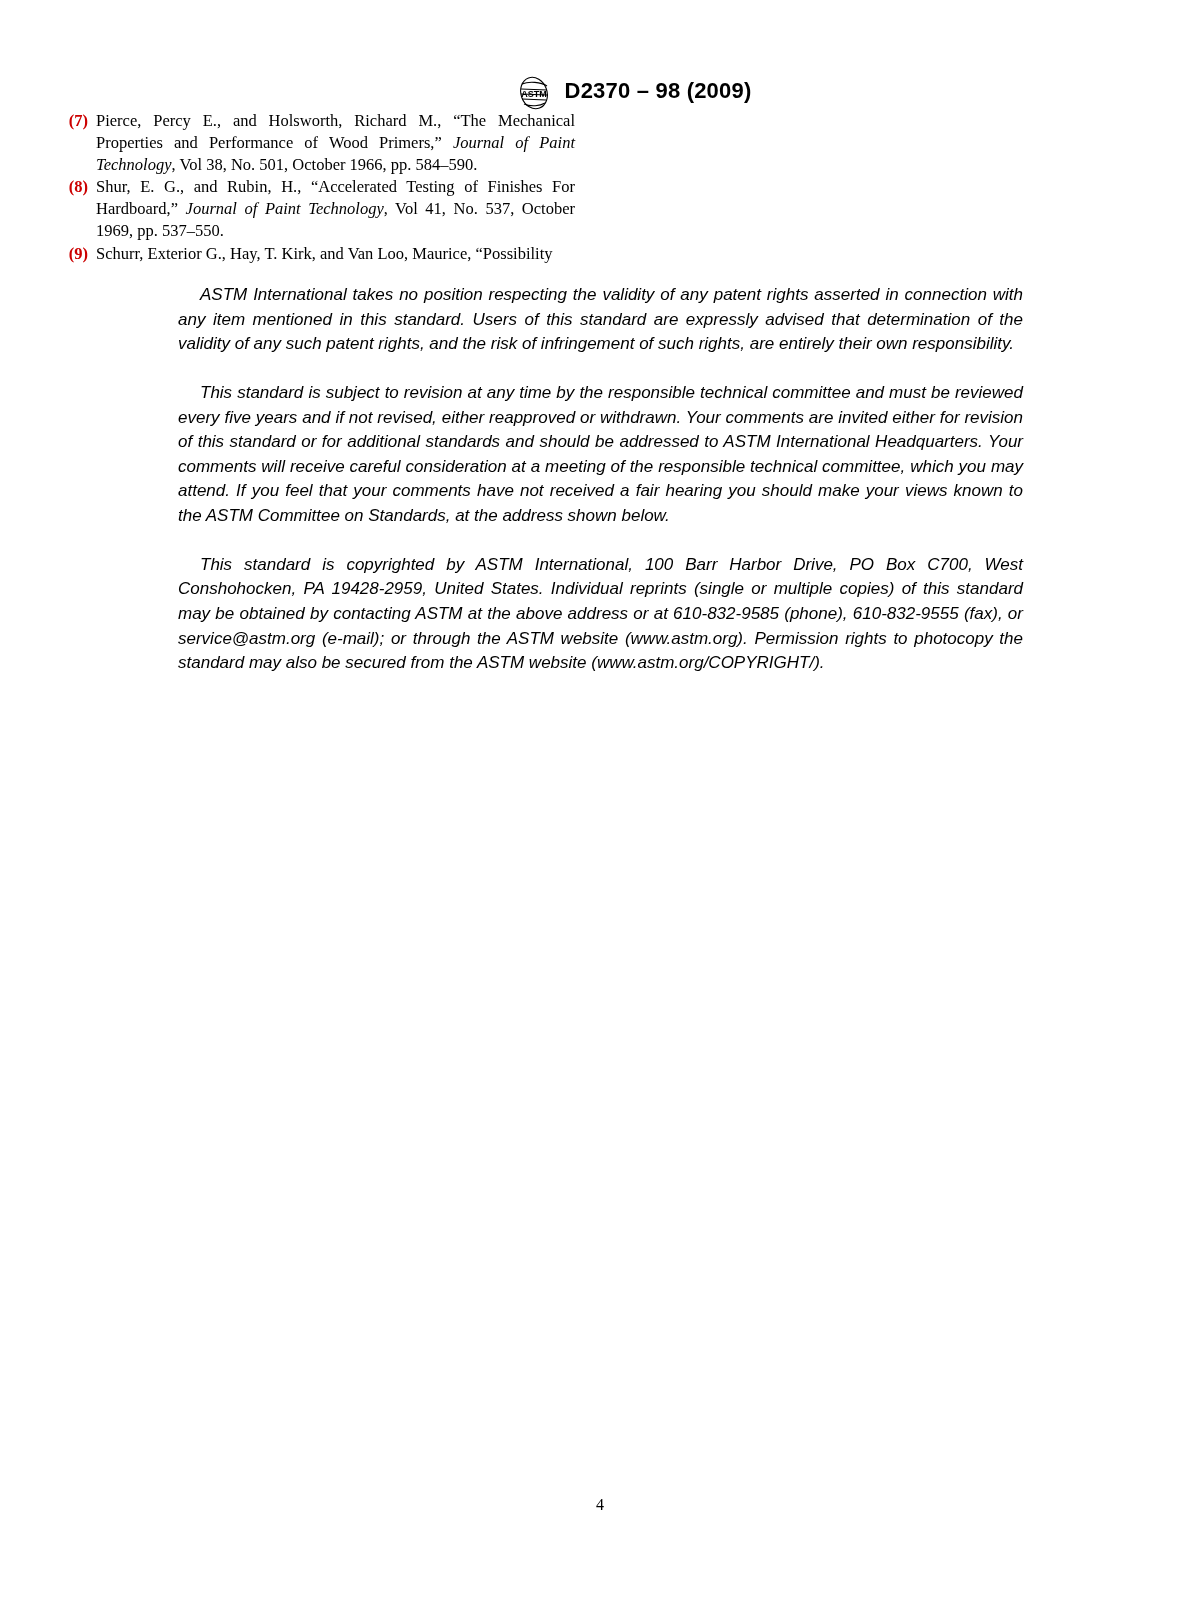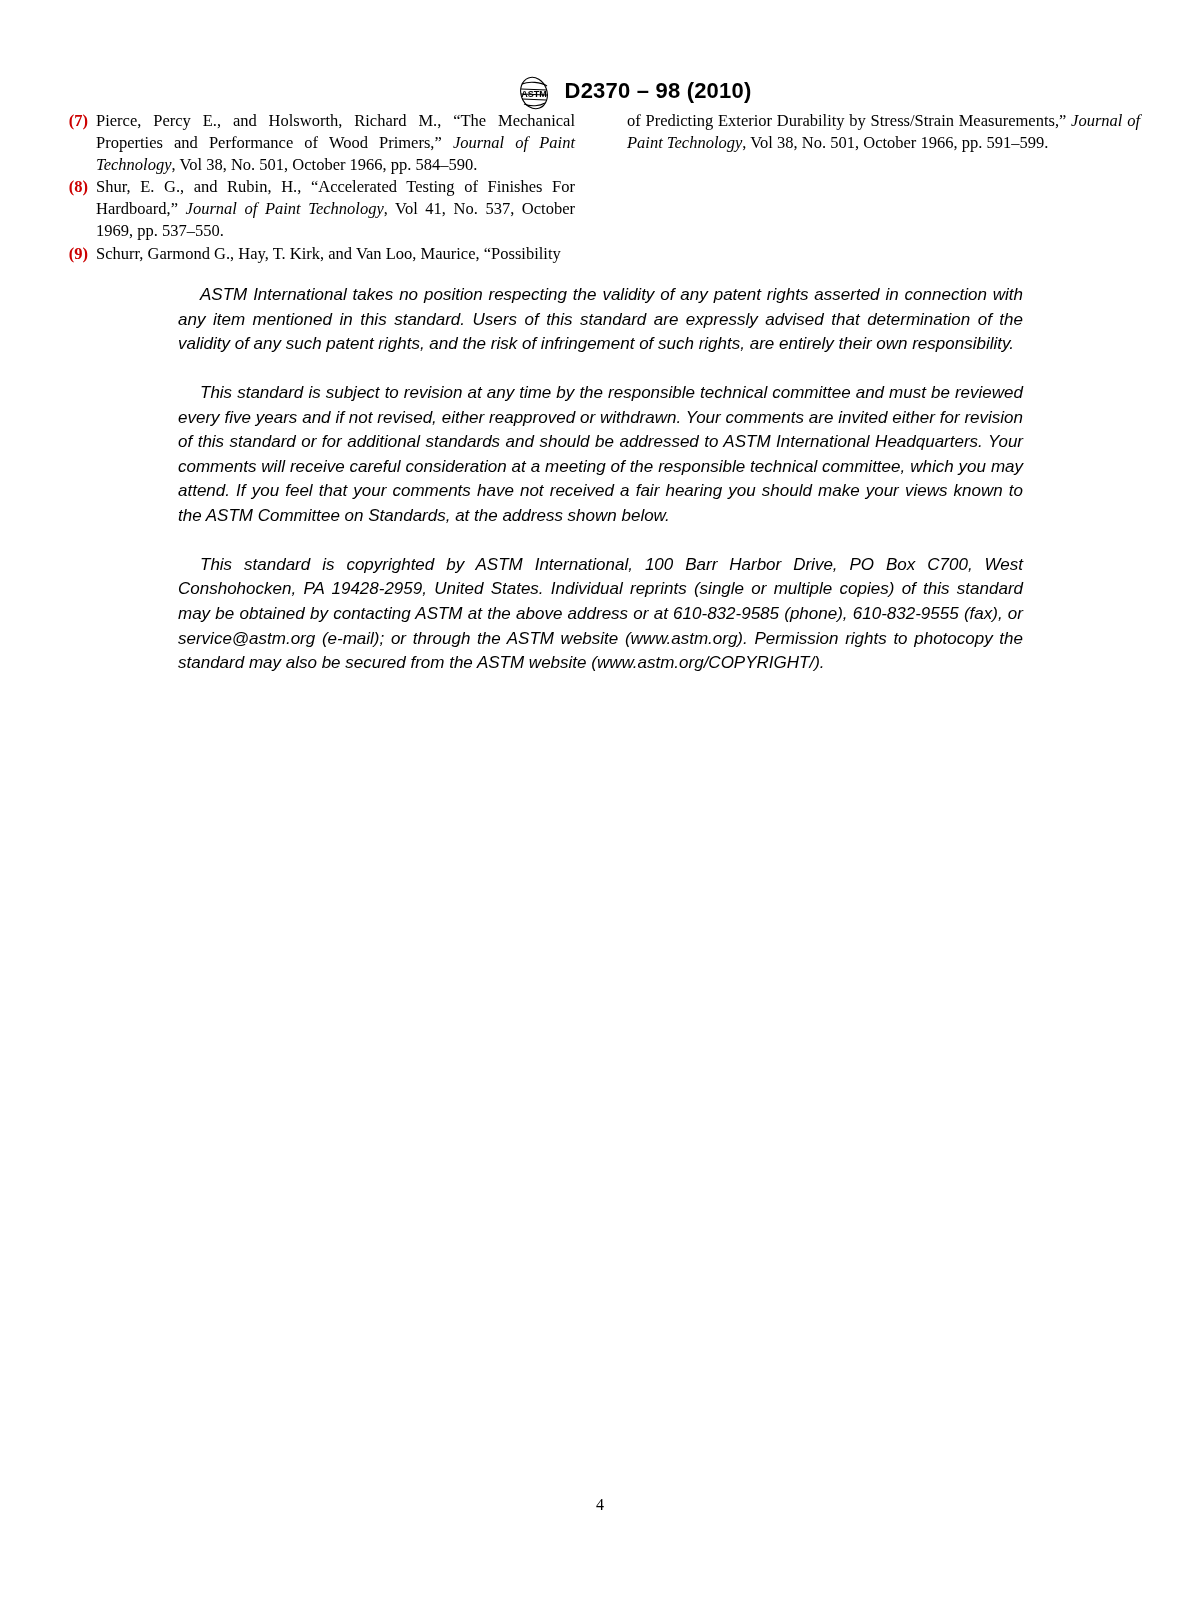--- a/index.html
+++ b/index.html
@@ -142,47 +142,46 @@
           <ellipse cx="21" cy="18" rx="13" ry="16" transform="rotate(-20 21 18)"></ellipse>
           <path d="M9 9 C16 6, 28 7, 34 11"></path>
           <path d="M8 14 L34 15"></path>
           <path d="M8 19 L34 20"></path>
           <path d="M9 24 L33 25"></path>
           <path d="M11 29 C18 32, 27 31, 32 28"></path>
         </g>
         <text x="21" y="22" font-family="Liberation Sans, sans-serif" font-size="9" font-weight="bold" text-anchor="middle" fill="#000000">ASTM</text>
       </svg>
     </span>
-    <span class="header-title">D2370 – 98 (2010)</span>
+    <span class="header-title">D2370 – 98 (2009)</span>
   </div>
 
   <div class="refs">
 
     <div class="col">
 
       <div class="ref-item">
         <span class="ref-num">(7)</span>
         <span class="ref-body"><span>Pierce, Percy E., and Holsworth, Richard M., “The Mechanical Properties and Performance of Wood Primers,” </span><span class="it">Journal of Paint Technology</span><span>, Vol 38, No. 501, October 1966, pp. 584–590.</span></span>
       </div>
 
       <div class="ref-item">
         <span class="ref-num">(8)</span>
         <span class="ref-body"><span>Shur, E. G., and Rubin, H., “Accelerated Testing of Finishes For Hardboard,” </span><span class="it">Journal of Paint Technology</span><span>, Vol 41, No. 537, October 1969, pp. 537–550.</span></span>
       </div>
 
       <div class="ref-item">
         <span class="ref-num">(9)</span>
-        <span class="ref-body"><span>Schurr, Garmond G., Hay, T. Kirk, and Van Loo, Maurice, “Possibility</span></span>
+        <span class="ref-body"><span>Schurr, Exterior G., Hay, T. Kirk, and Van Loo, Maurice, “Possibility</span></span>
       </div>
 
     </div>
 
     <div class="col">
 
-      <div class="ref-cont"><span>of Predicting Exterior Durability by Stress/Strain Measurements,” </span><span class="it">Journal of Paint Technology</span><span>, Vol 38, No. 501, October 1966, pp. 591–599.</span></div>
 
 
     </div>
   </div>
 
   <div class="legal">
     <p>ASTM International takes no position respecting the validity of any patent rights asserted in connection with any item mentioned in this standard. Users of this standard are expressly advised that determination of the validity of any such patent rights, and the risk of infringement of such rights, are entirely their own responsibility.</p>
     <p>This standard is subject to revision at any time by the responsible technical committee and must be reviewed every five years and if not revised, either reapproved or withdrawn. Your comments are invited either for revision of this standard or for additional standards and should be addressed to ASTM International Headquarters. Your comments will receive careful consideration at a meeting of the responsible technical committee, which you may attend. If you feel that your comments have not received a fair hearing you should make your views known to the ASTM Committee on Standards, at the address shown below.</p>
     <p>This standard is copyrighted by ASTM International, 100 Barr Harbor Drive, PO Box C700, West Conshohocken, PA 19428-2959, United States. Individual reprints (single or multiple copies) of this standard may be obtained by contacting ASTM at the above address or at 610-832-9585 (phone), 610-832-9555 (fax), or service@astm.org (e-mail); or through the ASTM website (www.astm.org). Permission rights to photocopy the standard may also be secured from the ASTM website (www.astm.org/COPYRIGHT/).</p>
   </div>

